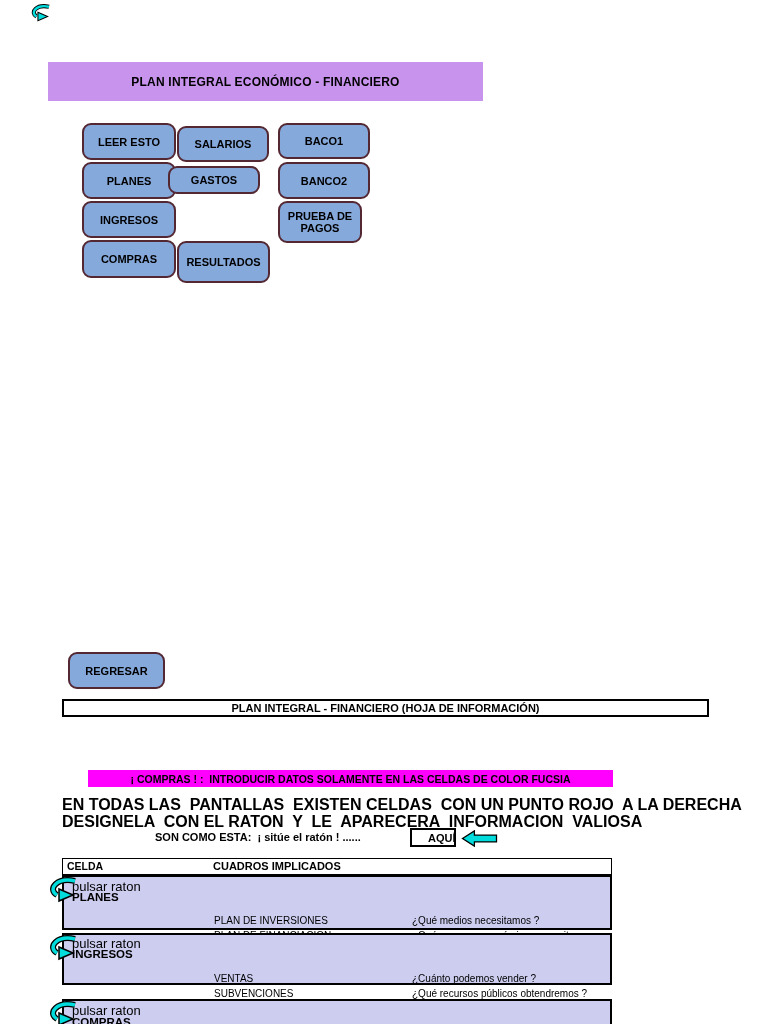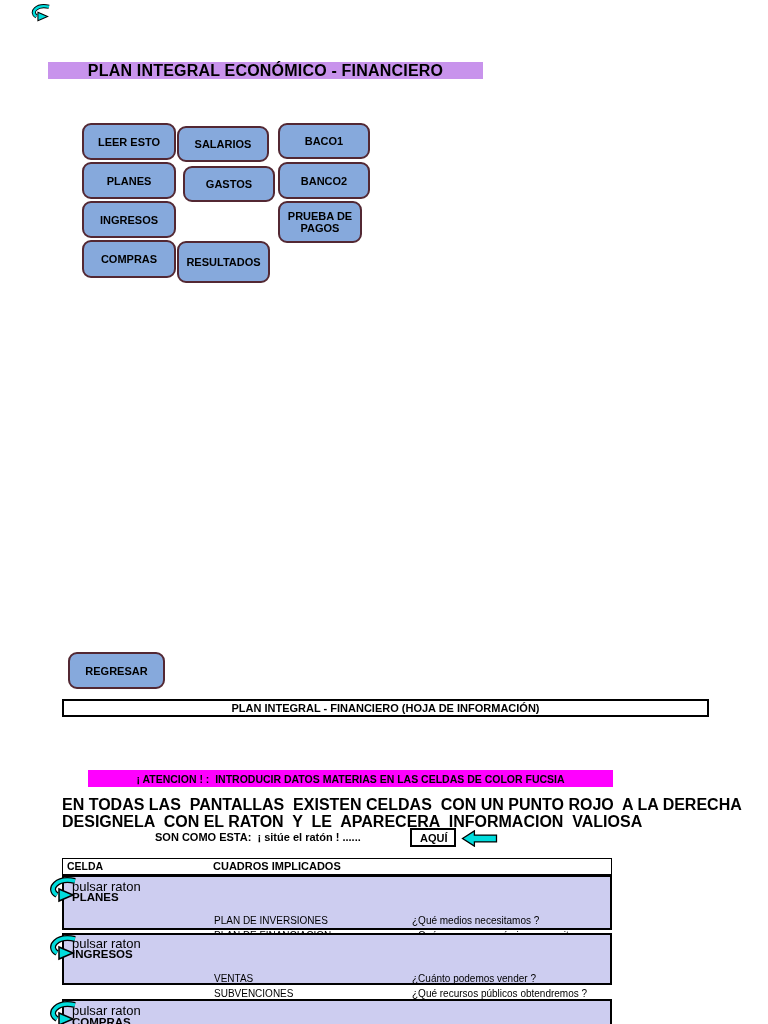--- a/index.html
+++ b/index.html
@@ -1,36 +1,36 @@
 <!DOCTYPE html>
 <html><head>
 <meta charset="utf-8">
 <style>
   html,body{margin:0;padding:0;background:#fff;}
   .page{position:relative;width:768px;height:1024px;overflow:hidden;background:#ffffff;
         font-family:"Liberation Sans", sans-serif;color:#000;}
   .abs{position:absolute;}
-  .title-bar{left:48px;top:62px;width:435px;height:17px;background:#C893EC;
+  .title-bar{left:48px;top:62px;width:435px;height:39px;background:#C893EC;
              display:flex;align-items:center;justify-content:center;
-             font-weight:bold;font-size:16px;letter-spacing:.2px;white-space:pre;}
+             font-weight:bold;font-size:12px;letter-spacing:.2px;white-space:pre;}
   .navbtn{background:#86A9DC;border:2.5px solid #532833;border-radius:9px;
           display:flex;align-items:center;justify-content:center;text-align:center;
           font-family:"Liberation Sans", sans-serif;font-weight:bold;font-size:11px;color:#000;
           line-height:12px;padding:0 1px;box-sizing:border-box;overflow-wrap:anywhere;cursor:pointer;}
   .info-bar{left:62px;top:699px;width:647px;height:18px;background:#fff;border:2px solid #000;
             box-sizing:border-box;display:flex;align-items:center;justify-content:center;
             font-weight:bold;font-size:11px;white-space:pre;}
   .attention{left:88px;top:770px;width:525px;height:17px;background:#FF00FF;
              display:flex;align-items:center;justify-content:center;
              font-weight:bold;font-size:10.5px;white-space:pre;}
   .iline{left:62px;width:496px;text-align:right;font-weight:bold;font-size:16px;white-space:pre;}
   .line3-text{left:155px;top:831px;font-weight:bold;font-size:11px;white-space:pre;}
   .aqui-box{left:410px;top:828px;width:46px;height:19px;background:#fff;border:2px solid #000;
             box-sizing:border-box;display:flex;align-items:center;justify-content:flex-start;
-            padding-left:8px;font-weight:bold;font-size:11px;}
+            padding-left:16px;font-weight:bold;font-size:11px;}
   .thead{left:62px;top:858px;width:550px;height:17px;background:#fff;border:1.5px solid #000;
          box-sizing:border-box;}
   .thead .h1{position:absolute;left:4px;top:1px;font-weight:bold;font-size:10.5px;}
   .thead .h2{position:absolute;left:150px;top:1px;font-weight:bold;font-size:11px;}
   .trow{left:62px;width:550px;background:#CDCDF0;border:2px solid #000;box-sizing:border-box;}
   .hint{position:absolute;left:8px;font-size:13px;color:#000;}
   .cellname{position:absolute;left:8px;font-weight:bold;font-size:11.5px;cursor:pointer;}
   .colmulti{position:absolute;font-size:10px;line-height:15px;white-space:pre-wrap;margin-top:24px;}
   .c2{left:150px;}
   .c3{left:348px;}
@@ -47,32 +47,32 @@
     <path d="M28,4 C10,0 0,12 10,18" fill="none" stroke="#00DCDC" stroke-width="3.5"></path>
     <polygon points="12,12 26,18 12,24" fill="#00DCDC" stroke="#000000" stroke-width="1.5"></polygon>
   </svg>
 
   <div class="abs title-bar">PLAN INTEGRAL ECONÓMICO - FINANCIERO</div>
 
   <div class="abs navbtn" style="left:82px;top:123px;width:94px;height:37px">LEER ESTO</div>
   <div class="abs navbtn" style="left:177px;top:126px;width:92px;height:36px">SALARIOS</div>
   <div class="abs navbtn" style="left:278px;top:123px;width:92px;height:36px">BACO1</div>
   <div class="abs navbtn" style="left:82px;top:162px;width:94px;height:37px">PLANES</div>
-  <div class="abs navbtn" style="left:183px;top:166px;width:92px;height:36px">GASTOS</div>
+  <div class="abs navbtn" style="left:168px;top:166px;width:92px;height:28px">GASTOS</div>
   <div class="abs navbtn" style="left:278px;top:162px;width:92px;height:37px">BANCO2</div>
   <div class="abs navbtn" style="left:82px;top:201px;width:94px;height:37px">INGRESOS</div>
   <div class="abs navbtn" style="left:278px;top:201px;width:84px;height:42px">PRUEBA DE PAGOS</div>
   <div class="abs navbtn" style="left:82px;top:240px;width:94px;height:38px">COMPRAS</div>
   <div class="abs navbtn" style="left:177px;top:241px;width:93px;height:42px">RESULTADOS</div>
 
   <div class="abs navbtn" style="left:68px;top:652px;width:97px;height:37px">REGRESAR</div>
 
   <div class="abs info-bar">PLAN INTEGRAL - FINANCIERO (HOJA DE INFORMACIÓN)</div>
 
-  <div class="abs attention">¡ ATENCION ! :  INTRODUCIR DATOS MATERIAS EN LAS CELDAS DE COLOR FUCSIA</div>
+  <div class="abs attention">¡ COMPRAS ! :  INTRODUCIR DATOS SOLAMENTE EN LAS CELDAS DE COLOR FUCSIA</div>
 
   <div class="abs iline" style="top:796px">EN TODAS LAS  PANTALLAS  EXISTEN CELDAS  CON UN PUNTO ROJO  A LA DERECHA</div>
   <div class="abs iline" style="top:813px">DESIGNELA  CON EL RATON  Y  LE  APARECERA  INFORMACION  VALIOSA</div>
   <div class="abs line3-text">SON COMO ESTA:  ¡ sitúe el ratón ! ......</div>
 
   <div class="abs aqui-box">AQUÍ</div>
   <svg class="abs" style="left:458px;top:830px;width:43px;height:17px" viewBox="0 0 42 20">
     <polygon points="1,10 15,1 15,6 41,6 41,14 15,14 15,19" fill="#00DCDC" stroke="#000000" stroke-width="1.5"></polygon>
   </svg>
 

